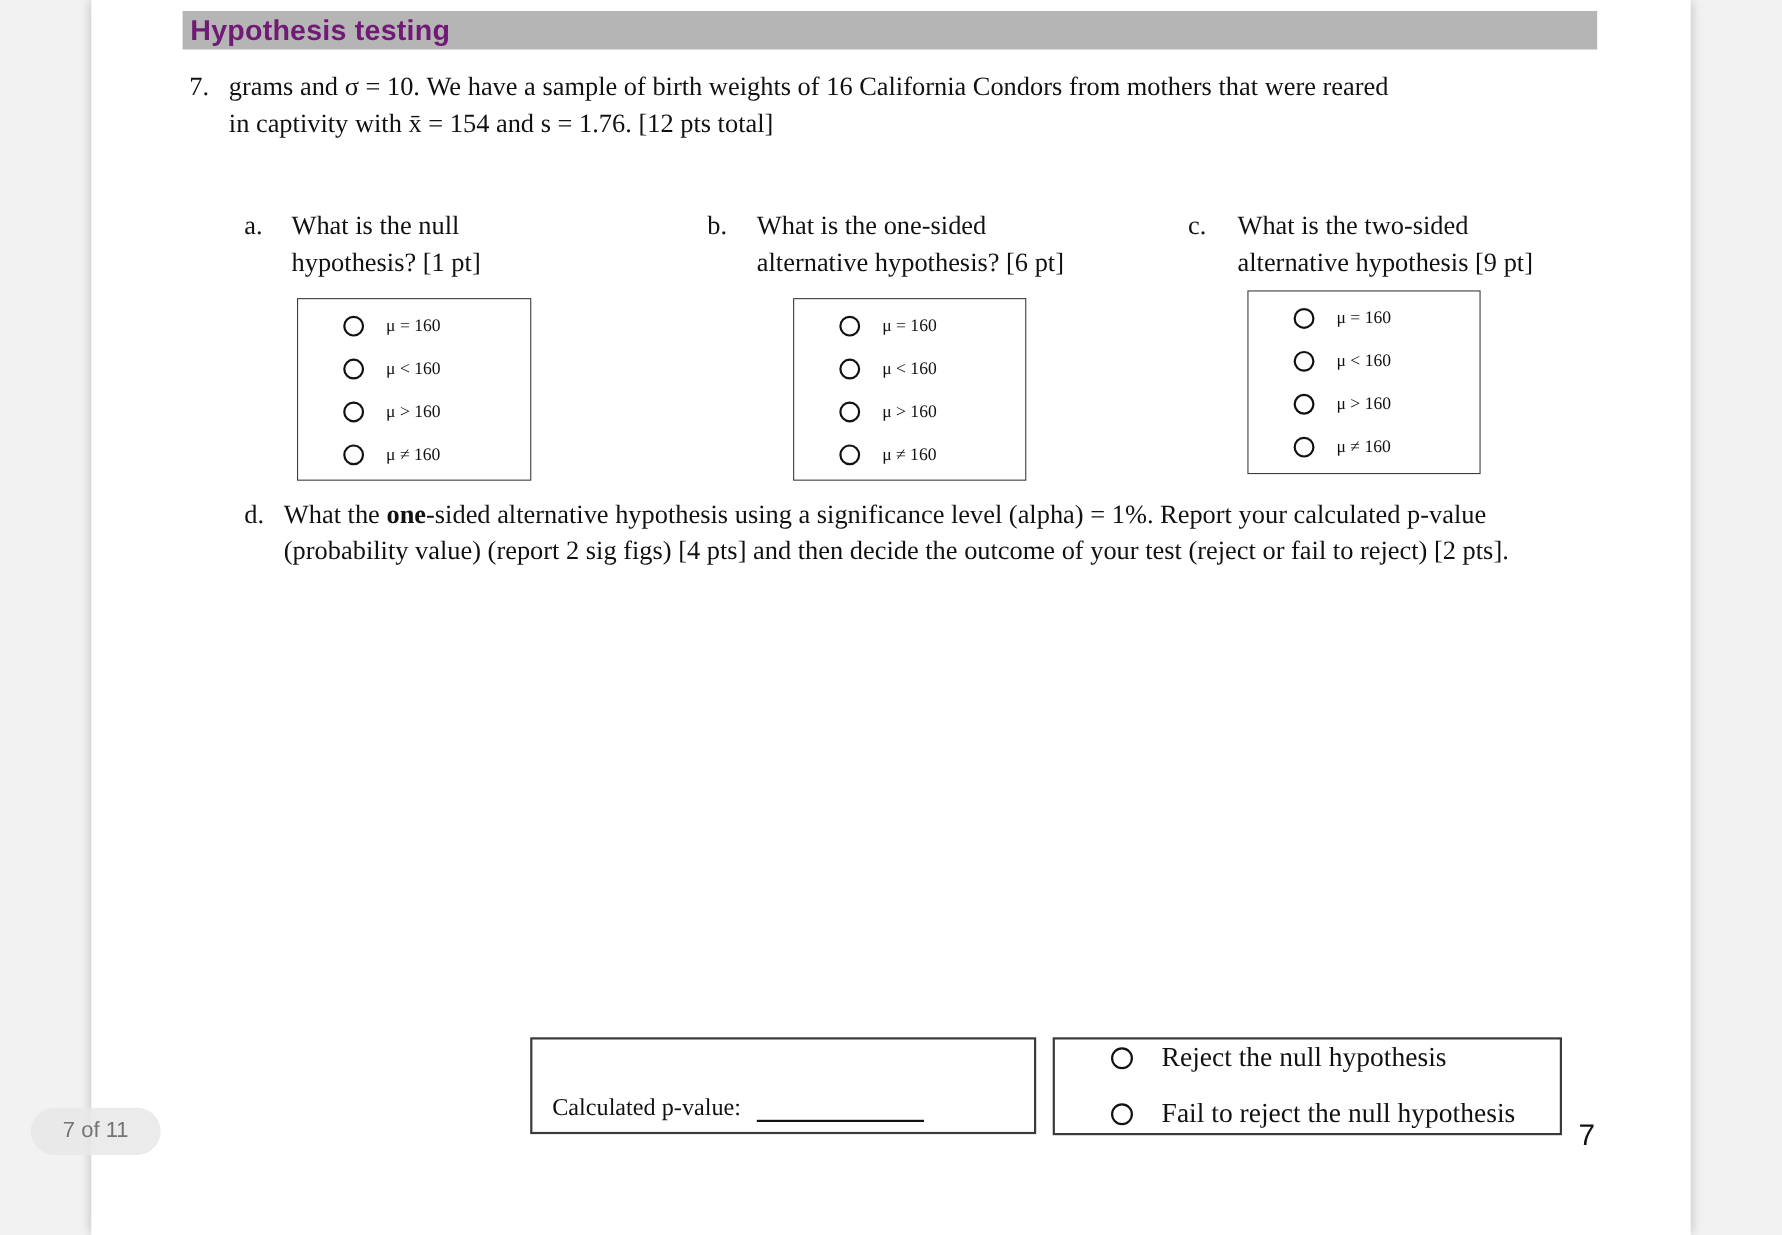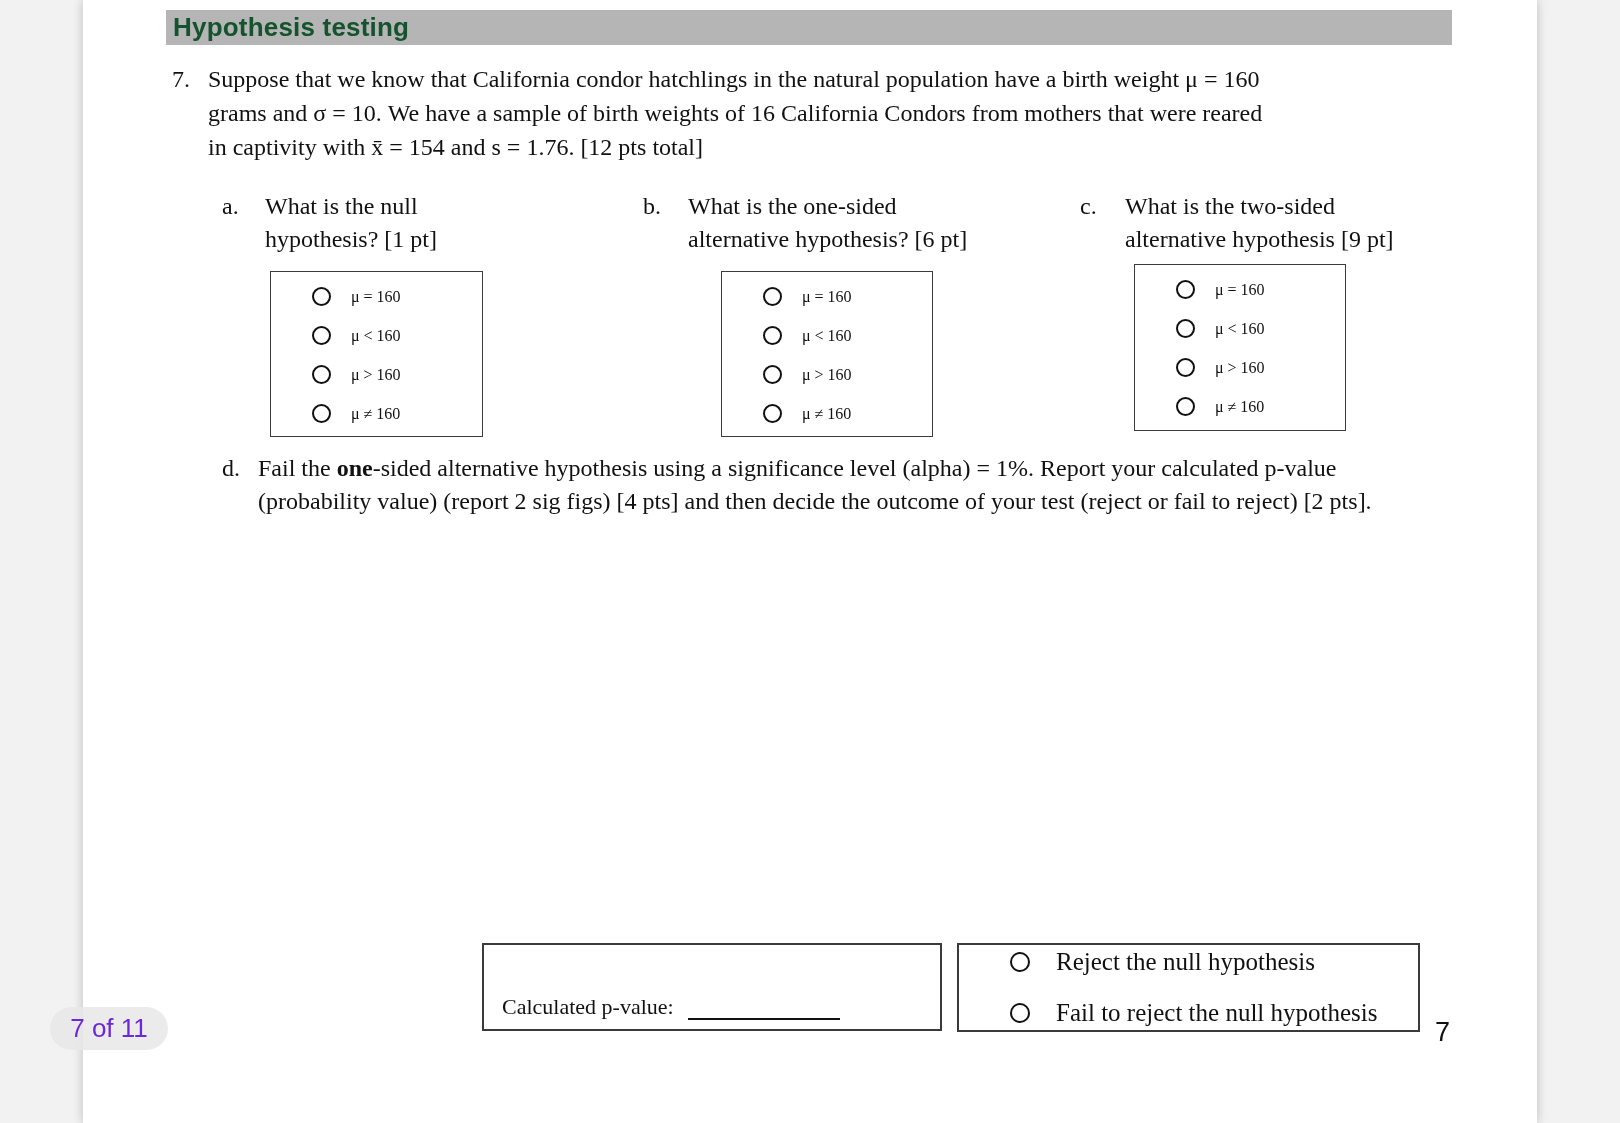--- a/index.html
+++ b/index.html
@@ -30,21 +30,21 @@
     width: 1286px;
     height: 35px;
     background: #b5b5b5;
     display: flex;
     align-items: center;
   }
   .header-bar .title {
     font-family: "Liberation Sans", "DejaVu Sans", sans-serif;
     font-weight: bold;
     font-size: 26px;
-    color: #14532d;
+    color: #701a75;
     padding-left: 7px;
     letter-spacing: 0.2px;
   }
   .q7 {
     position: absolute;
     left: 89px;
     top: 62px;
     width: 1260px;
     display: flex;
   }
@@ -137,46 +137,45 @@
 
   .pagenum {
     position: absolute;
     left: 1352px; top: 1017px;
     font-family: "Liberation Sans", "DejaVu Sans", sans-serif;
     font-size: 27px;
     color: #111;
   }
   .page-pill {
     position: absolute;
-    left: 50px; top: 1007px;
+    left: 28px; top: 1007px;
     width: 118px; height: 43px;
     border-radius: 22px;
     background: rgba(231,231,231,0.85);
     display: flex;
     align-items: center;
     justify-content: center;
     font-family: "Liberation Sans", "DejaVu Sans", sans-serif;
-    font-size: 26px;
-    color: #6d28d9;
+    font-size: 20px;
+    color: #737373;
   }
 </style>
 </head>
 <body>
 
 <div class="viewer">
   <div class="page">
 
     <div class="header-bar">
       <span class="title">Hypothesis testing</span>
     </div>
 
     <div class="q7">
       <div class="qnum">7.</div>
       <div class="qtext">
-        <div>Suppose that we know that California condor hatchlings in the natural population have a birth weight μ = 160</div>
         <div>grams and σ = 10. We have a sample of birth weights of 16 California Condors from mothers that were reared</div>
         <div>in captivity with x̄ = 154 and s = 1.76. [12 pts total]</div>
       </div>
     </div>
 
     <div class="part-label part-a">
       <div class="plbl">a.</div>
       <div class="pprompt">What is the null hypothesis? [1 pt]</div>
     </div>
     <div class="part-label part-b">
@@ -240,21 +239,21 @@
         <span class="olbl">μ &gt; 160</span>
       </div>
       <div class="opt-row">
         <span class="radio"></span>
         <span class="olbl">μ ≠ 160</span>
       </div>
     </div>
 
     <div class="part-d">
       <div class="plbl">d.</div>
-      <div class="dtext"><span>Fail the </span><span class="dbold">one</span><span>-sided alternative hypothesis using a significance level (alpha) = 1%. Report your calculated p-value (probability value) (report 2 sig figs) [4 pts] and then decide the outcome of your test (reject or fail to reject) [2 pts].</span></div>
+      <div class="dtext"><span>What the </span><span class="dbold">one</span><span>-sided alternative hypothesis using a significance level (alpha) = 1%. Report your calculated p-value (probability value) (report 2 sig figs) [4 pts] and then decide the outcome of your test (reject or fail to reject) [2 pts].</span></div>
     </div>
 
     <div class="pvalue-box">
       <span class="pvlabel">Calculated p-value:</span>
       <span class="pvalue-blank"></span>
     </div>
 
     <div class="outcome-box">
       <div class="outcome-row">
         <span class="radio"></span>

